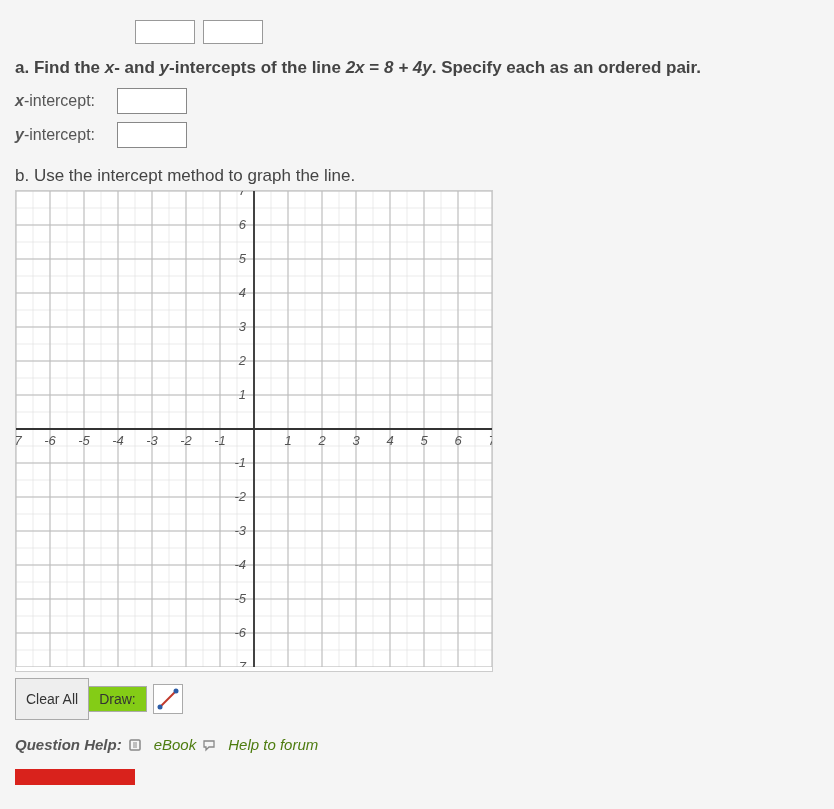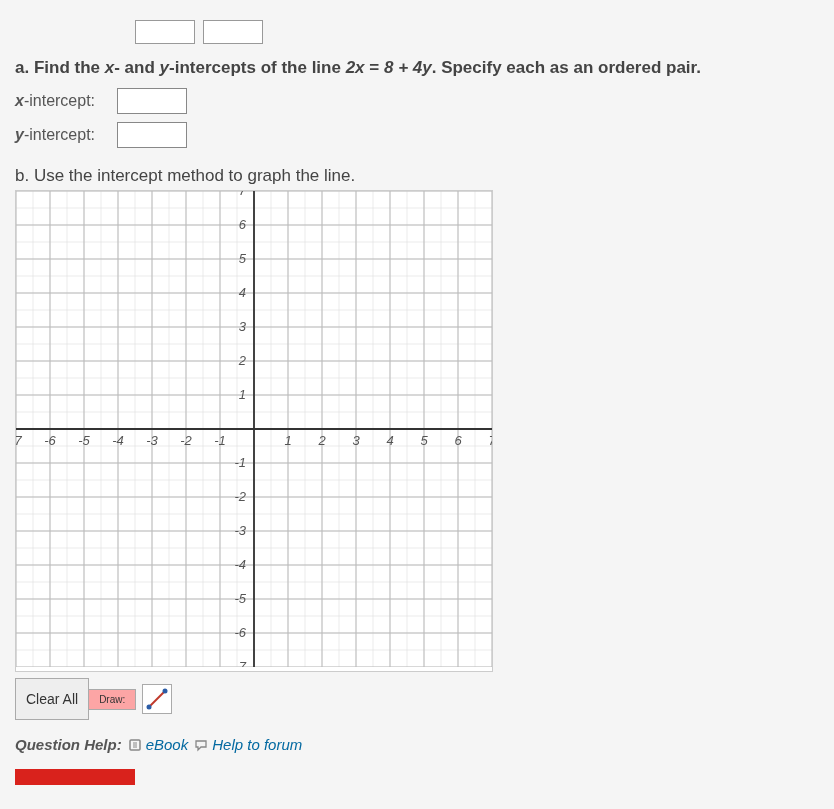--- a/index.html
+++ b/index.html
@@ -64,25 +64,25 @@
     }
     .btn {
       background: #eee;
       border: 1px solid #aaa;
       padding: 12px 10px;
       font-size: 14px;
       color: #333;
       cursor: pointer;
     }
     .draw-label {
-      background: #fca5a5;
+      background: #84cc16;
       border: 1px solid #aaa;
       border-left: none;
       padding: 4px 10px;
-      font-size: 10px;
+      font-size: 14px;
     }
     .draw-tool {
       width: 30px;
       height: 30px;
       border: 1px solid #aaa;
       margin-left: 6px;
       background: #fff;
       display: flex;
       align-items: center;
       justify-content: center;
@@ -90,25 +90,25 @@
     .help-row {
       margin-top: 16px;
       font-size: 15px;
       color: #555;
       display: flex;
       align-items: center;
       gap: 6px;
       font-style: italic;
     }
     .help-link {
-      color: #0369a1;
+      color: #4d7c0f;
       cursor: pointer;
       display: inline-flex;
       align-items: center;
-      gap: 4px;
+      gap: 12px;
     }
     .submit-btn {
       margin-top: 16px;
       background: #d9221c;
       color: #fff;
       border: none;
       padding: 8px 14px;
       font-size: 14px;
       cursor: pointer;
       width: 120px;

